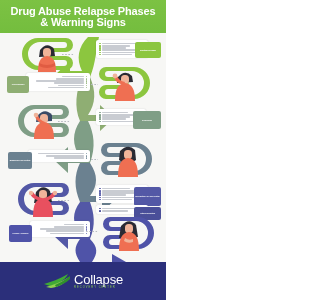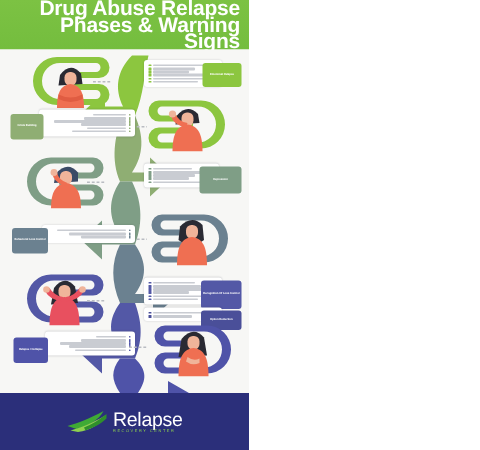--- a/index.html
+++ b/index.html
@@ -3,22 +3,22 @@
 <meta charset="utf-8">
 <style>
   html,body{margin:0;padding:0;background:#fff;}
   body{width:166px;height:300px;overflow:hidden;font-family:"Liberation Sans",sans-serif;}
   #page{position:relative;width:166px;height:300px;background:#f7f7f5;overflow:hidden;}
 
   
   .header{position:absolute;left:0;top:0;width:166px;height:33px;
     background:linear-gradient(180deg,#7cc243 0%,#74bd3e 100%);
     display:flex;align-items:center;justify-content:center;}
-  .header h1{margin:0;padding:0 6px;color:#fff;font-size:14px;line-height:11px;
-    font-weight:bold;text-align:right;letter-spacing:-0.15px;}
+  .header h1{margin:0;padding:0 6px;color:#fff;font-size:11px;line-height:11px;
+    font-weight:bold;text-align:center;letter-spacing:-0.15px;}
 
   
   .stage{position:absolute;left:0;top:33px;width:166px;height:229px;background:#f7f7f5;}
 
   
   .spine{position:absolute;left:0;top:0;width:166px;height:229px;}
 
   
   .pod{position:absolute;width:60px;height:36px;}
   .ring{position:absolute;left:0;top:0;width:60px;height:36px;}
@@ -323,18 +323,18 @@
 
   </div>
 
   <div class="footer">
     <svg class="wing" width="28" height="16" viewBox="0 0 28 16">
       <path d="M1 11 C8 9, 16 6, 25 1 C22 7, 15 11, 7 13 Z" fill="#3faa35"></path>
       <path d="M3 14 C10 12, 18 9, 26 4 C23 10, 16 14, 8 15 Z" fill="#8fd14f"></path>
       <path d="M12 12 C17 10, 22 7, 27 3 L27 6 C23 10, 18 12, 13 14 Z" fill="#2f8f2c"></path>
     </svg>
     <div class="brand">
-      <span class="bn">Relapse</span>
+      <span class="bn">Collapse</span>
       <span class="bs">RECOVERY CENTER</span>
     </div>
   </div>
 
 </div>
 
 </body></html>

